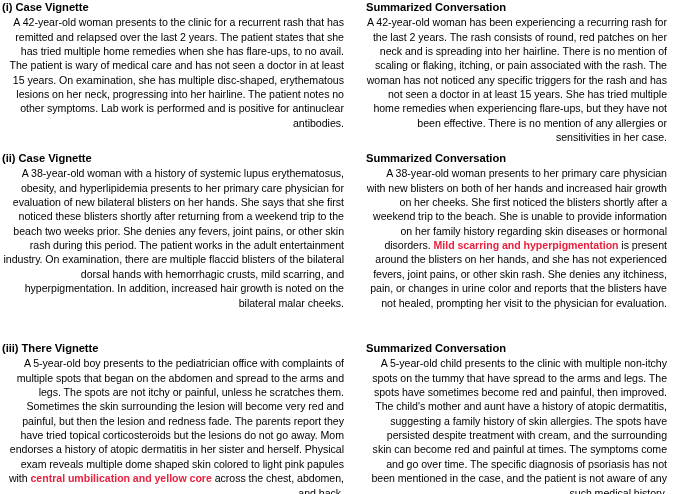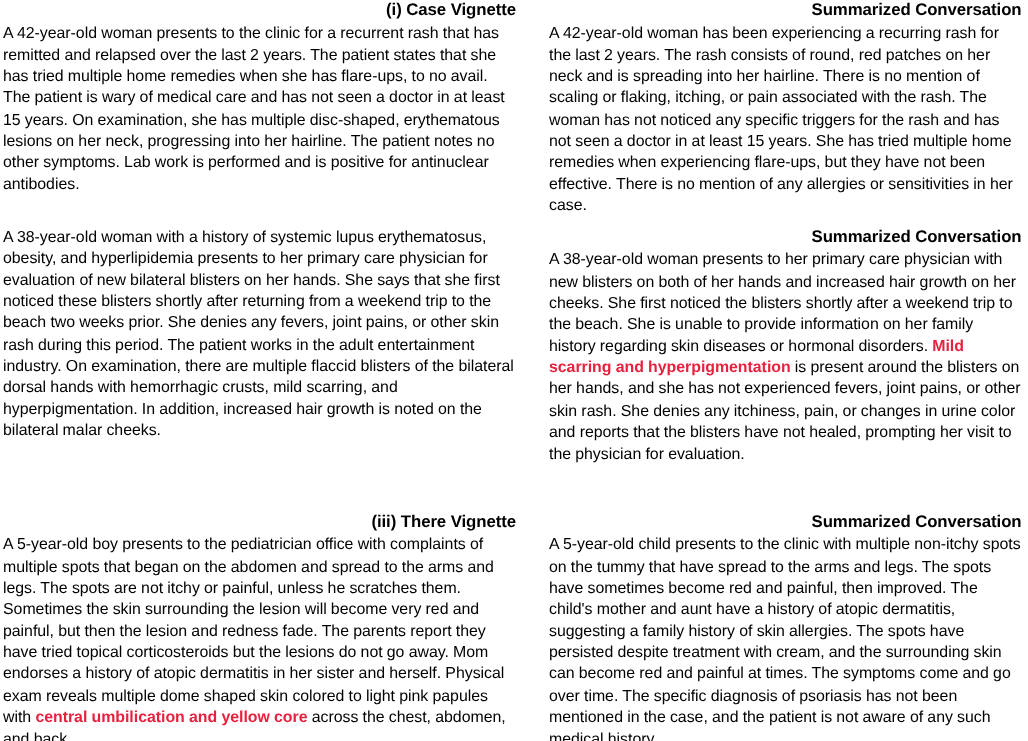--- a/index.html
+++ b/index.html
@@ -39,39 +39,38 @@
 
   .col-left {
     width: 348px;
     padding-left: 2px;
     padding-right: 4px;
   }
 
   .col-right {
     width: 337px;
     padding-left: 18px;
-    padding-right: 4px;
+    padding-right: 18px;
   }
 
   .heading {
     font-size: 11.2px;
     font-weight: bold;
     line-height: 14.4px;
     margin: 0 0 1px 0;
     letter-spacing: -0.05px;
     color: #000000;
-    text-align: right;
   }
 
   .body-text {
     font-size: 10.6px;
     line-height: 14.35px;
     margin: 0;
     color: #000000;
-    text-align: left;
+    text-align: right;
     letter-spacing: -0.02px;
     word-spacing: -0.1px;
   }
 
   .hl {
     color: #e8213f;
     font-weight: bold;
   }
 
   
@@ -90,20 +89,21 @@
       <p class="body-text">A 42-year-old woman presents to the clinic for a recurrent rash that has remitted and relapsed over the last 2 years. The patient states that she has tried multiple home remedies when she has flare-ups, to no avail. The patient is wary of medical care and has not seen a doctor in at least 15 years. On examination, she has multiple disc-shaped, erythematous lesions on her neck, progressing into her hairline. The patient notes no other symptoms. Lab work is performed and is positive for antinuclear antibodies.</p>
     </div>
     <div class="col col-right">
       <div class="heading">Summarized Conversation</div>
       <p class="body-text">A 42-year-old woman has been experiencing a recurring rash for the last 2 years. The rash consists of round, red patches on her neck and is spreading into her hairline. There is no mention of scaling or flaking, itching, or pain associated with the rash. The woman has not noticed any specific triggers for the rash and has not seen a doctor in at least 15 years. She has tried multiple home remedies when experiencing flare-ups, but they have not been effective. There is no mention of any allergies or sensitivities in her case.</p>
     </div>
   </div>
 
   <div class="case-block block-2">
     <div class="col col-left">
+      <div class="heading">(ii) Case Vignette</div>
       <p class="body-text">A 38-year-old woman with a history of systemic lupus erythematosus, obesity, and hyperlipidemia presents to her primary care physician for evaluation of new bilateral blisters on her hands. She says that she first noticed these blisters shortly after returning from a weekend trip to the beach two weeks prior. She denies any fevers, joint pains, or other skin rash during this period. The patient works in the adult entertainment industry. On examination, there are multiple flaccid blisters of the bilateral dorsal hands with hemorrhagic crusts, mild scarring, and hyperpigmentation. In addition, increased hair growth is noted on the bilateral malar cheeks.</p>
     </div>
     <div class="col col-right">
       <div class="heading">Summarized Conversation</div>
       <p class="body-text">A 38-year-old woman presents to her primary care physician with new blisters on both of her hands and increased hair growth on her cheeks. She first noticed the blisters shortly after a weekend trip to the beach. She is unable to provide information on her family history regarding skin diseases or hormonal disorders. <span class="hl">Mild scarring and hyperpigmentation</span> is present around the blisters on her hands, and she has not experienced fevers, joint pains, or other skin rash. She denies any itchiness, pain, or changes in urine color and reports that the blisters have not healed, prompting her visit to the physician for evaluation.</p>
     </div>
   </div>
 
   <div class="case-block block-3">
     <div class="col col-left">

